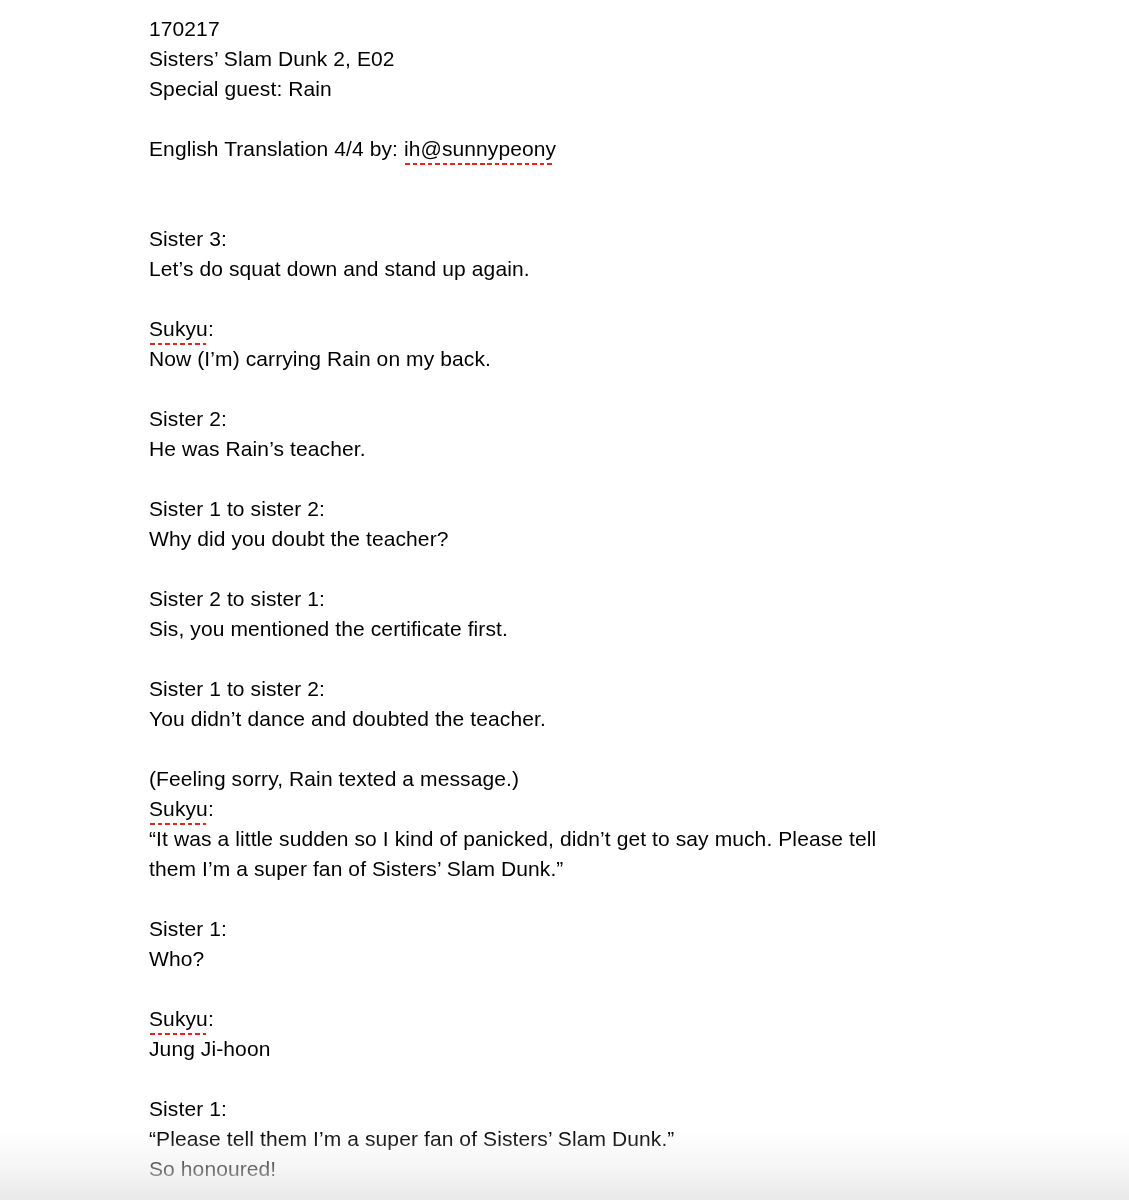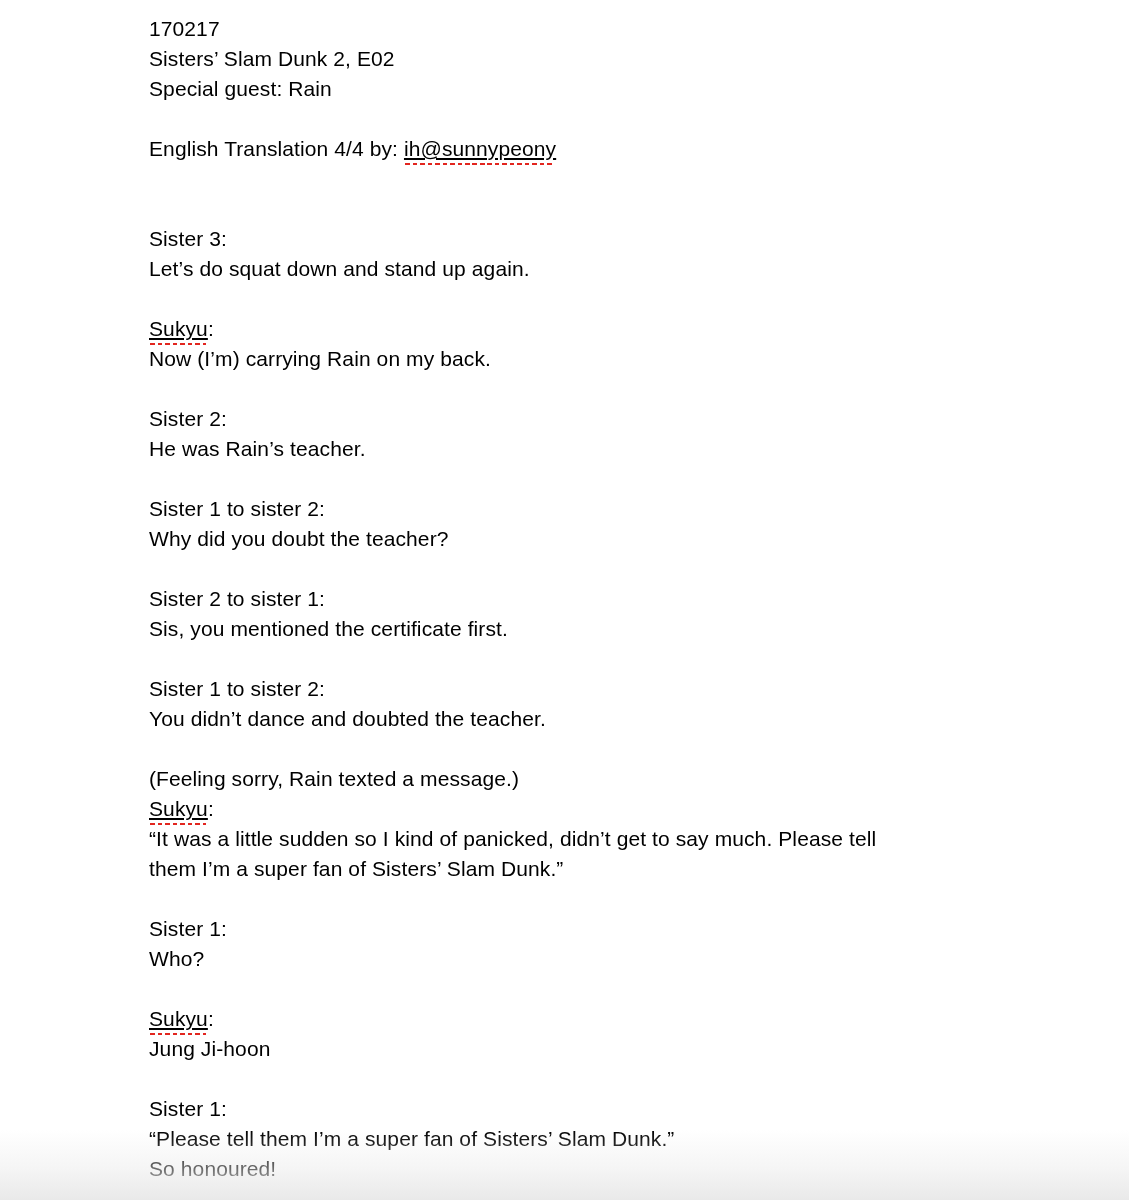--- a/index.html
+++ b/index.html
@@ -33,21 +33,20 @@
     letter-spacing: 0.1px;
     white-space: pre-wrap;
     margin-left: 16px;
   }
   .line {
     height: 30px;
     white-space: nowrap;
   }
   .misspelled {
     position: relative;
-    text-decoration: underline;
     text-decoration-color: var(--fg);
     text-decoration-thickness: 1.5px;
     text-underline-offset: 2px;
   }
   .misspelled::after {
     content: "";
     position: absolute;
     left: 1px;
     right: 2px;
     bottom: -5px;

